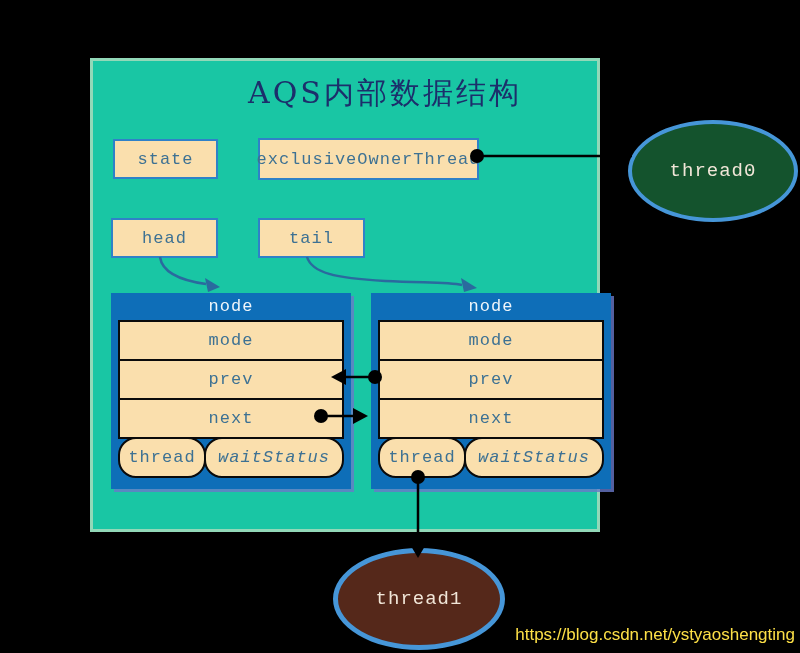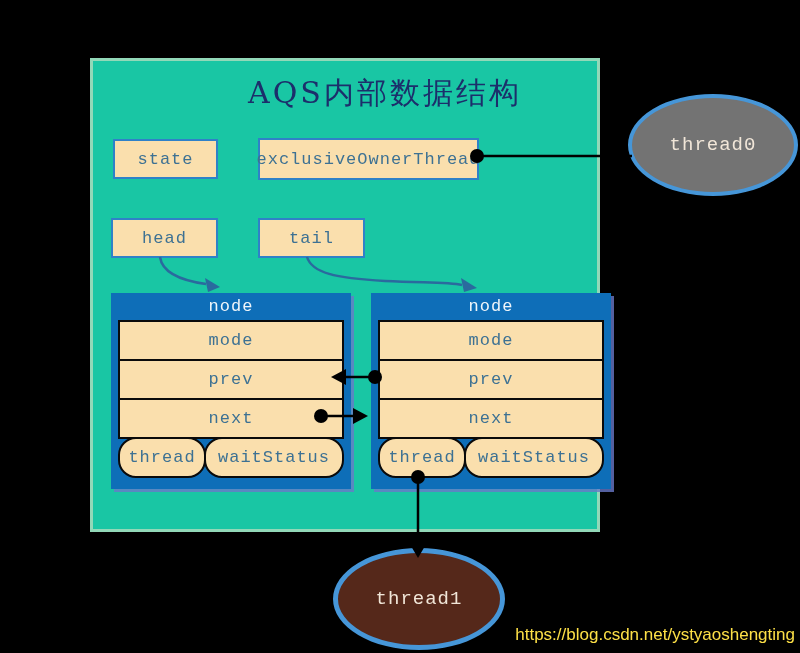--- a/index.html
+++ b/index.html
@@ -76,34 +76,34 @@
     font-size: 17px;
     letter-spacing: 1px;
     display: flex;
     align-items: center;
     justify-content: center;
   }
   .cells > .cell:first-child { margin-top: 0; }
   .cell-row { display: flex; margin-top: -2px; }
   .cell-row .cell { margin-top: 0; border-radius: 18px; }
   .cell.thread { width: 88px; }
-  .cell.wait   { flex: 1; margin-left: -2px; }
+  .cell.wait   { flex: 1; margin-left: -2px; font-style: italic; }
   
   .ellipse {
     position: absolute;
     border-radius: 50%;
     border: 4px solid #4696d8;
     color: #f1e6d8;
     font-size: 19px;
     letter-spacing: 1px;
     display: flex;
     align-items: center;
     justify-content: center;
   }
-  .ellipse.t0 { left: 628px; top: 94px; width: 170px; height: 102px; background: #737373; }
+  .ellipse.t0 { left: 628px; top: 120px; width: 170px; height: 102px; background: #14532d; }
   .ellipse.t1 { left: 333px; top: 548px; width: 172px; height: 102px; background: #55281a; border-width: 5px; }
   
   svg.overlay {
     position: absolute;
     left: 0; top: 0;
     width: 800px; height: 653px;
     pointer-events: none;
     z-index: 10;
   }
   

